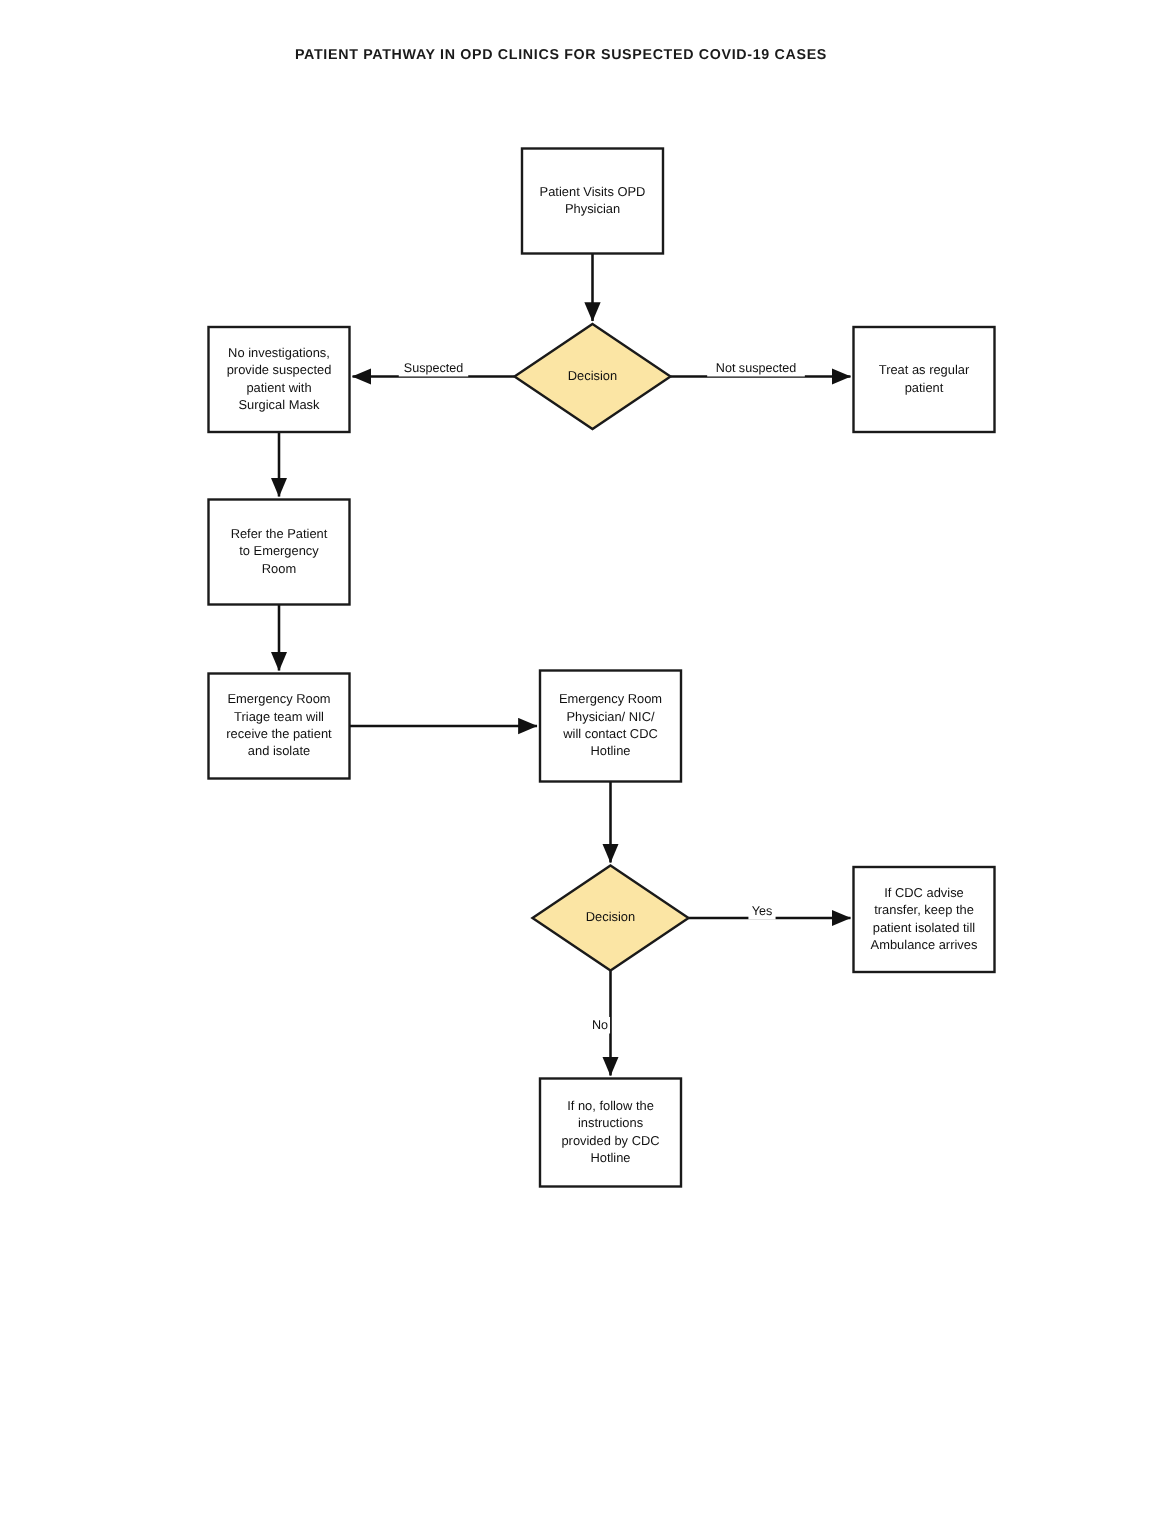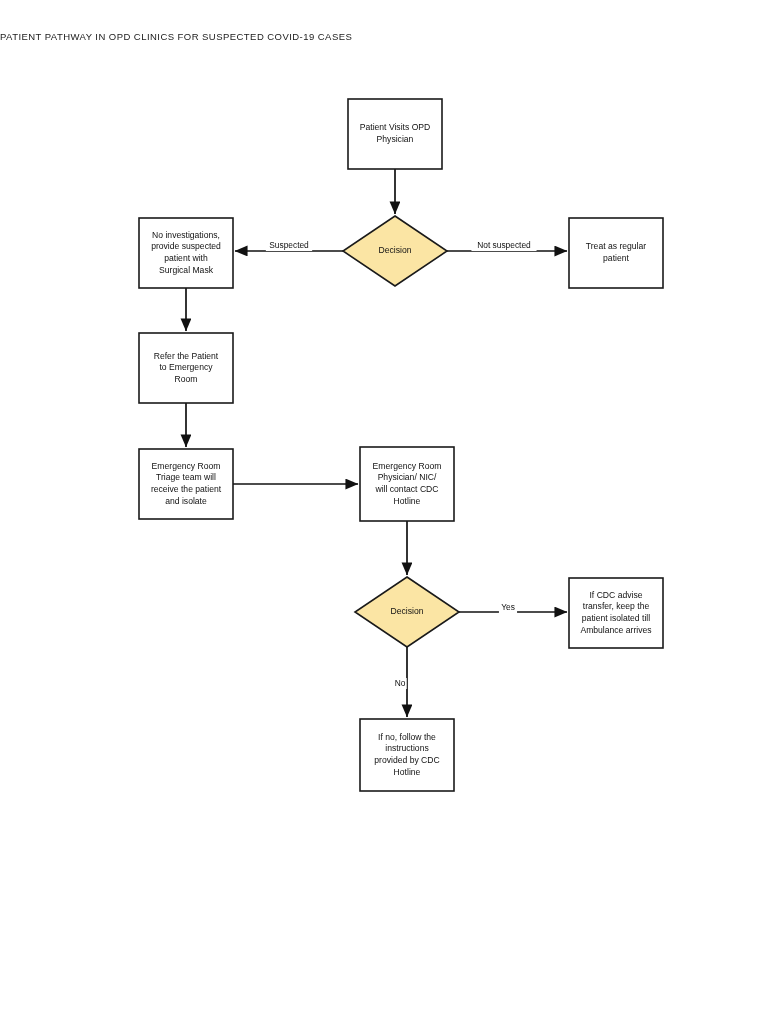--- a/index.html
+++ b/index.html
@@ -18,26 +18,26 @@
     position: relative;
     width: 768px;
     height: 1024px;
     background: #ffffff;
   }
   #chart-title {
     position: absolute;
     left: 0;
     top: 31px;
     width: 748px;
-    text-align: left;
+    text-align: center;
     font-family: "Liberation Sans", sans-serif;
     font-size: 9.5px;
     letter-spacing: 0.45px;
     color: #1a1a1a;
-    font-weight: 400;
+    font-weight: 700;
   }
   svg#flow {
     position: absolute;
     left: 0;
     top: 0;
     width: 768px;
     height: 1024px;
     display: block;
   }
   .node-box {

